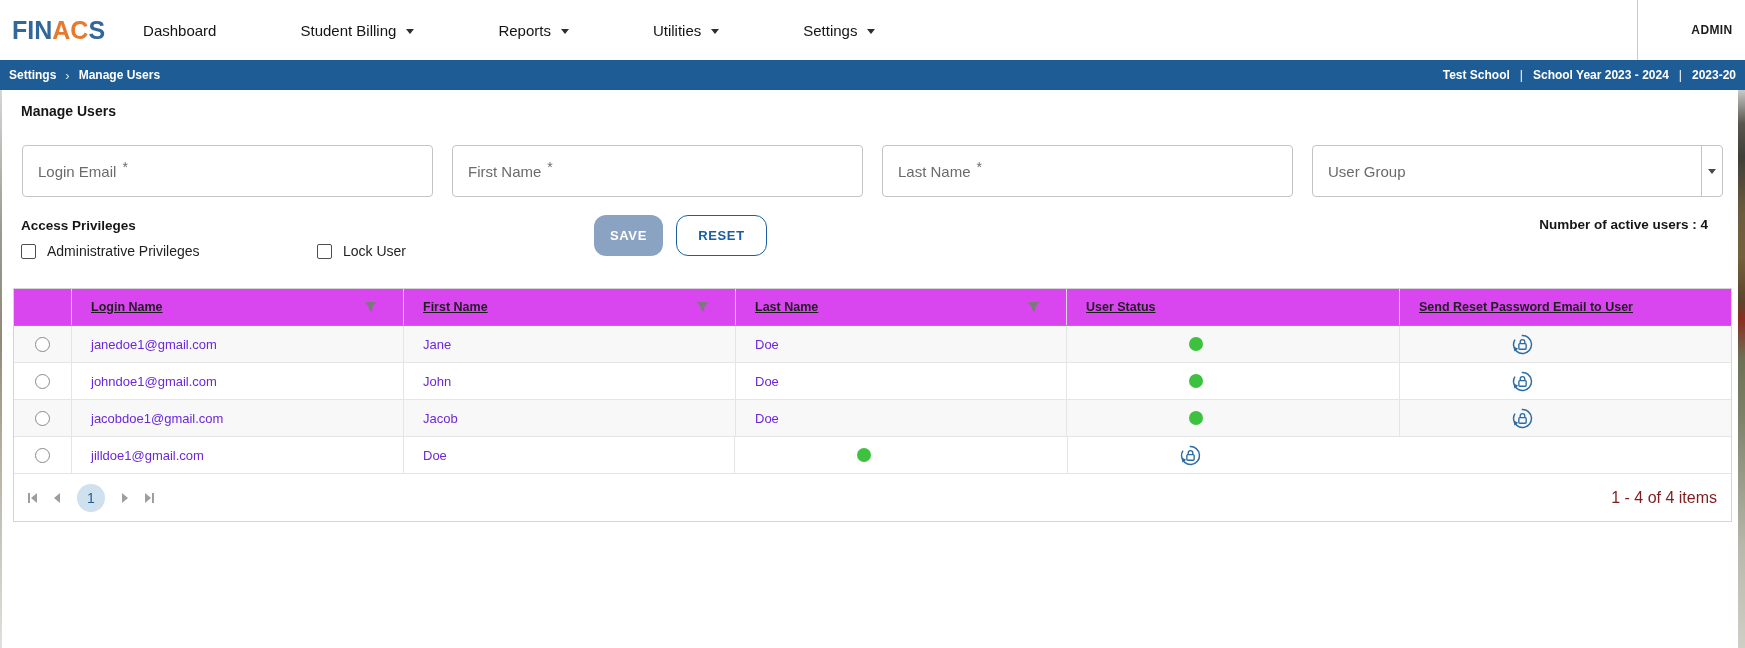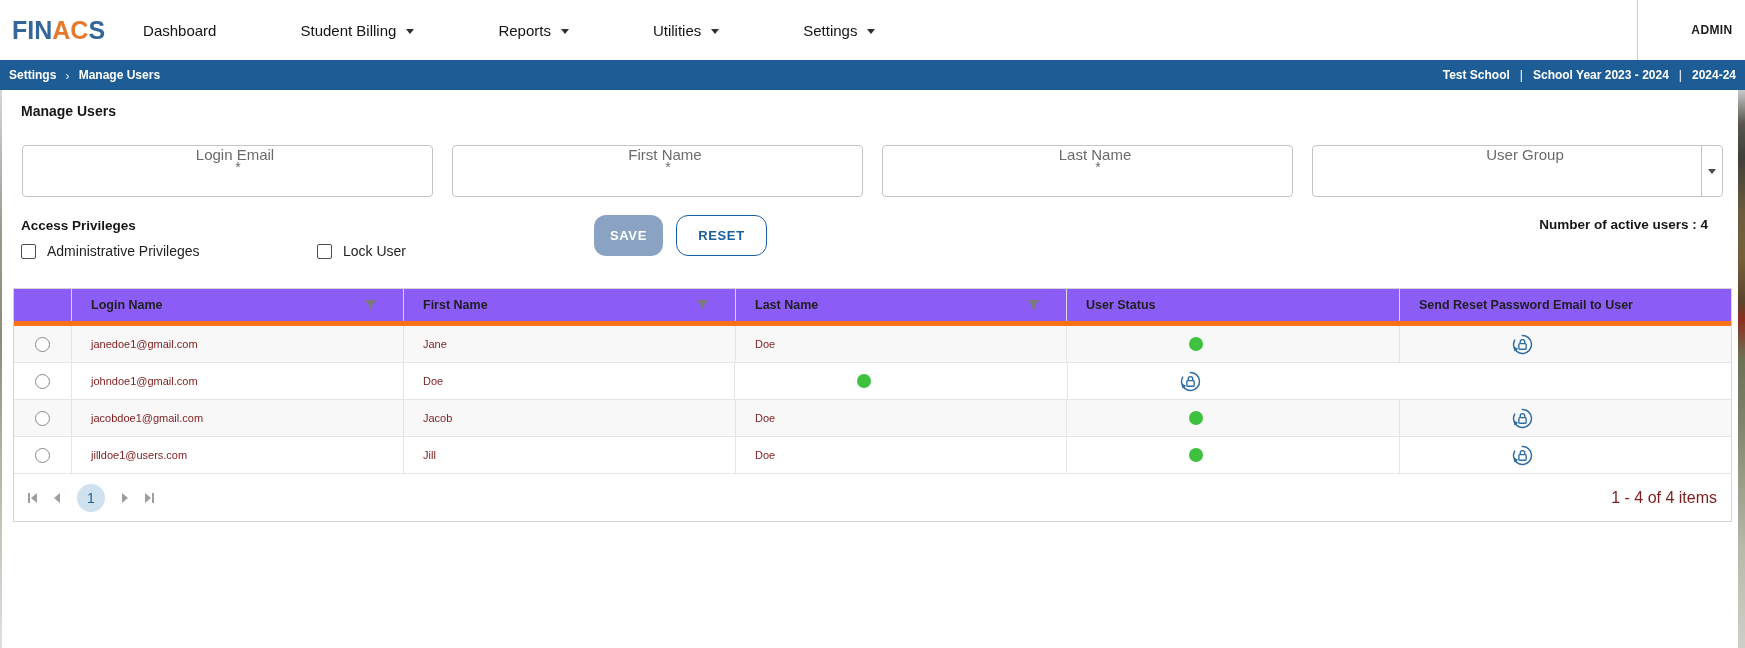--- a/index.html
+++ b/index.html
@@ -21,46 +21,46 @@
   .crumbbar { position:absolute; top:60px; left:0; width:1745px; height:30px; background:#1e5c96; color:#fff; display:flex; align-items:center; font-size:12px; }
   .crumbs { margin-left:9px; display:flex; align-items:center; }
   .crumb { font-weight:600; cursor:pointer; }
   .crumb-sep { margin:0 9px; color:#d9e6f2; font-size:13px; }
   .crumb.current { font-weight:bold; cursor:default; }
   .context { position:absolute; right:9px; display:flex; align-items:center; font-weight:600; }
   .pipe { margin:0 10px; font-weight:400; }
   
   .page-title { position:absolute; left:21px; top:103px; font-size:14px; font-weight:bold; color:#161616; }
   
-  .field { position:absolute; top:145px; height:52px; width:411px; border:1px solid #c4c4c4; border-radius:4px; background:#fff; display:flex; align-items:center; padding-left:15px; font-size:15px; color:#6b6b6b; cursor:text;flex-direction:column; }
+  .field { position:absolute; top:145px; height:52px; width:411px; border:1px solid #c4c4c4; border-radius:4px; background:#fff; display:flex; align-items:center; padding-left:15px; font-size:15px; color:#6b6b6b; cursor:text; }
   .field .req { margin-left:6px; position:relative; top:-4px; font-size:14px; }
   .f0 { left:22px; } .f1 { left:452px; } .f2 { left:882px; } .f3 { left:1312px; cursor:pointer; }
   .dd-toggle { position:absolute; right:0; top:0; height:50px; width:21px; border-left:1px solid #c4c4c4; display:flex; align-items:center; justify-content:center; cursor:pointer; }
   .dd-caret { width:0; height:0; border-left:4px solid transparent; border-right:4px solid transparent; border-top:5px solid #4a4a4a; }
   
   .btn { position:absolute; top:215px; height:41px; border-radius:12px; font-size:13px; font-weight:bold; letter-spacing:.6px; display:flex; align-items:center; justify-content:center; cursor:pointer; font-family:"Liberation Sans", sans-serif; }
   .btn-save { left:594px; width:69px; background:#8ba3c2; color:#fff; border:none; }
   .btn-reset { left:676px; width:91px; background:#fff; color:#1a5fa0; border:1px solid #1a5fa0; }
   
   .access-label { position:absolute; left:21px; top:218px; font-size:13.5px; font-weight:bold; color:#161616; }
   .active-users { position:absolute; right:37px; top:217px; font-size:13.5px; font-weight:bold; color:#161616; }
   .cb-group { position:absolute; top:243px; display:flex; align-items:center; gap:11px; }
   .g0 { left:21px; } .g1 { left:317px; }
   .cb { width:15px; height:15px; border:1.6px solid #4f4f4f; border-radius:2px; background:#fff; cursor:pointer; flex:none; }
   .cb-label { font-size:14px; color:#1f1f1f; }
   
   .grid { position:absolute; left:13px; top:288px; width:1719px; border:1px solid #d5d5d8; background:#fff; }
-  .thead { display:flex; height:37px; background:#8b5cf6; border-bottom:5px solid #f97316; }
+  .thead { display:flex; height:37px; background:#d946ef; border-bottom:1px solid #f97316;text-decoration:underline; }
   .th { position:relative; display:flex; align-items:center; padding-left:19px; font-size:12.5px; font-weight:bold; color:#1f1f1f; border-right:1px solid #d8d8dc; }
   .th:last-child { border-right:none; }
   .funnel { position:absolute; right:26px; top:50%; transform:translateY(-50%); cursor:pointer; line-height:0; }
   .c0 { width:58px; padding-left:0; } .c1 { width:332px; } .c2 { width:332px; } .c3 { width:331px; } .c4 { width:333px; } .c5 { flex:1; }
   .trow { display:flex; height:37px; border-bottom:1px solid #e5e5e8; background:#fff; }
   .trow:nth-child(odd) { background:#f8f8f9; }
-  .td { display:flex; align-items:center; border-right:1px solid #e5e5e8; font-size:11px; color:#7f1d1d; padding-left:19px; overflow:hidden; }
+  .td { display:flex; align-items:center; border-right:1px solid #e5e5e8; font-size:13px; color:#6d28d9; padding-left:19px; overflow:hidden; }
   .td:last-child { border-right:none; }
   .td.c0 { justify-content:center; padding-left:0; }
   .radio { width:15px; height:15px; border:1.6px solid #8a8a8a; border-radius:50%; background:#fff; cursor:pointer; }
   .dot { width:14px; height:14px; border-radius:50%; background:#3ec13e; margin-left:103px; }
   .reset-ic { margin-left:92px; line-height:0; cursor:pointer; }
   
   .tfoot { display:flex; align-items:center; height:47px; background:#fff; position:relative; padding-left:14px; }
   .pager { display:flex; align-items:center; gap:17px; }
   .pg { display:flex; align-items:center; cursor:pointer; gap:1px; }
   .tri-l { width:0; height:0; border-top:5px solid transparent; border-bottom:5px solid transparent; border-right:6.5px solid #9e9e9e; }
@@ -113,21 +113,21 @@
     <div class="crumbs">
       <span class="crumb">Settings</span>
       <span class="crumb-sep">›</span>
       <span class="crumb current">Manage Users</span>
     </div>
     <div class="context">
       <span>Test School</span>
       <span class="pipe">|</span>
       <span>School Year 2023 - 2024</span>
       <span class="pipe">|</span>
-      <span>2024-24</span>
+      <span>2023-20</span>
     </div>
   </div>
 
   <div class="page-title">Manage Users</div>
 
   <div class="field f0">
     <span>Login Email</span>
     <span class="req">*</span>
   </div>
   <div class="field f1">
@@ -217,20 +217,23 @@
     </div>
   </div>
 
   <div class="trow">
     <div class="td c0">
             <span class="radio"></span>
           </div>
     <div class="td c1">
             <span>johndoe1@gmail.com</span>
           </div>
+    <div class="td c2">
+            <span>John</span>
+          </div>
     <div class="td c3">
             <span>Doe</span>
           </div>
     <div class="td c4">
             <span class="dot"></span>
           </div>
     <div class="td c5">
       <span class="reset-ic">
         <svg width="23" height="23" viewBox="0 0 22 22">
           <circle cx="11" cy="11" r="8.6" fill="none" stroke="#2d6ba3" stroke-width="1.4" stroke-dasharray="46 8" transform="rotate(-95 11 11)"></circle>
@@ -268,24 +271,21 @@
         </svg>
       </span>
     </div>
   </div>
 
   <div class="trow">
     <div class="td c0">
             <span class="radio"></span>
           </div>
     <div class="td c1">
-            <span>jilldoe1@users.com</span>
-          </div>
-    <div class="td c2">
-            <span>Jill</span>
+            <span>jilldoe1@gmail.com</span>
           </div>
     <div class="td c3">
             <span>Doe</span>
           </div>
     <div class="td c4">
             <span class="dot"></span>
           </div>
     <div class="td c5">
       <span class="reset-ic">
         <svg width="23" height="23" viewBox="0 0 22 22">

